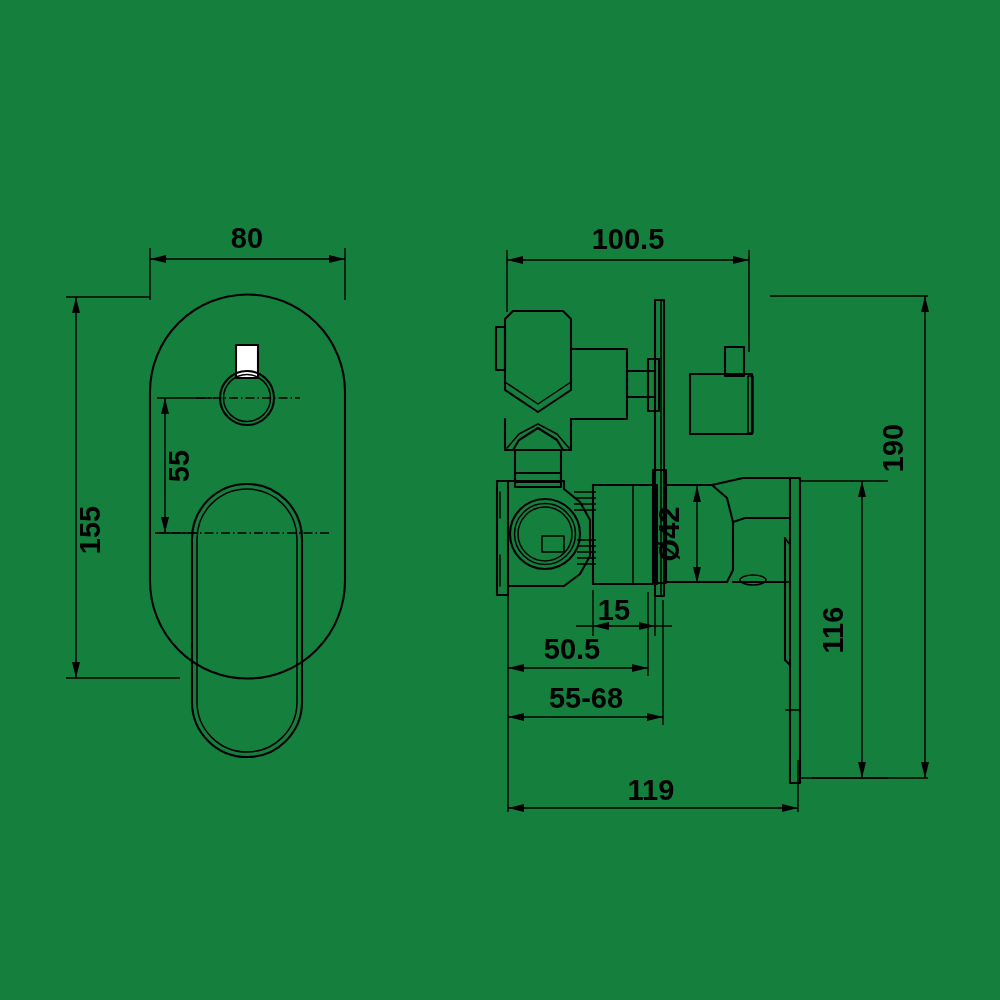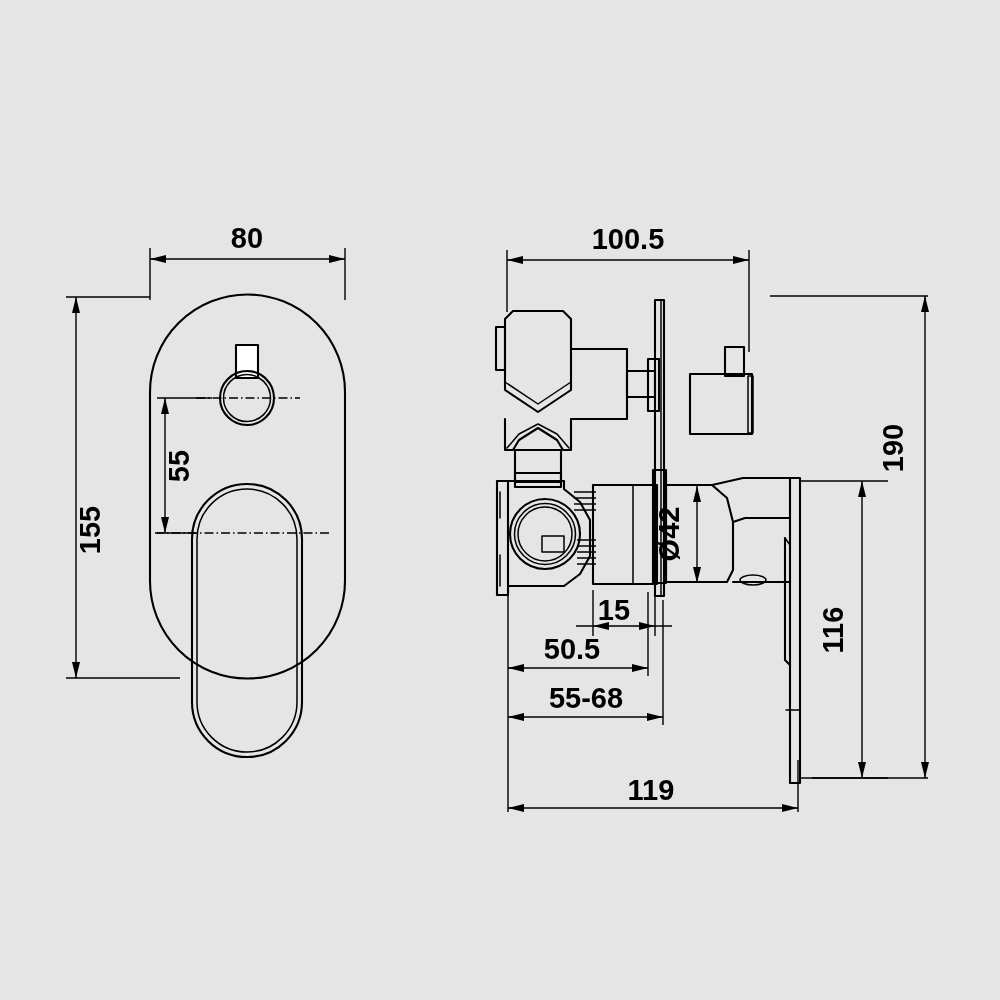--- a/index.html
+++ b/index.html
@@ -11,21 +11,21 @@
   body {
     width: 1000px;
     height: 1000px;
     font-family: "Liberation Sans", sans-serif;
     overflow: hidden;
   }
   #drawing-root {
     position: relative;
     width: 1000px;
     height: 1000px;
-    background: #e5e5e5;
+    background: #15803d;
   }
   svg#tech-drawing {
     display: block;
     width: 1000px;
     height: 1000px;
   }
   .obj {
     fill: none;
     stroke: #000000;
     stroke-width: 2.1;

